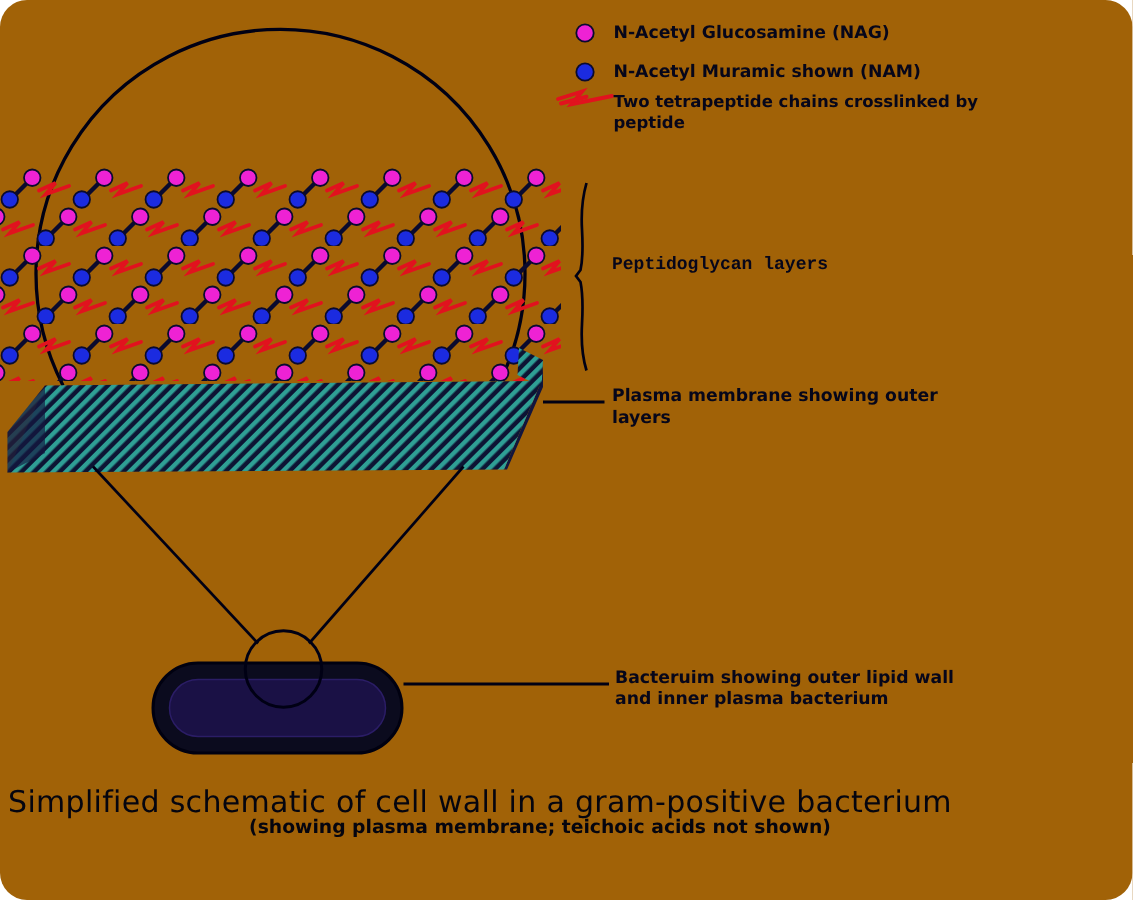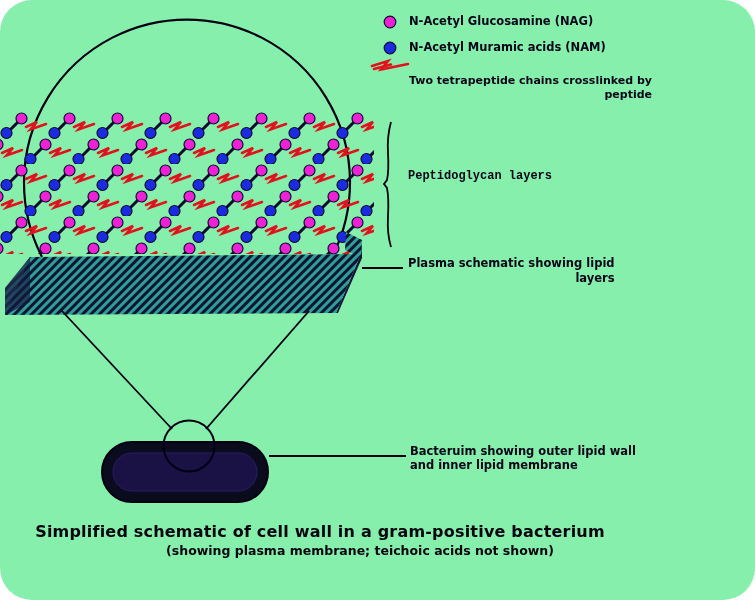--- a/index.html
+++ b/index.html
@@ -1,38 +1,38 @@
 <!DOCTYPE html>
 <html><head>
 <meta charset="utf-8">
 <style>
   html,body{margin:0;padding:0;background:#ffffff;}
   .canvas{
     position:relative;
     width:755px;height:600px;
-    background:#86efac;
-    border-radius:32px;
+    background:#a16207;
+    border-radius:18px;
     overflow:hidden;
     font-family:"DejaVu Sans",sans-serif;
   }
   .gfx{position:absolute;left:0;top:0;}
   .lbl{
     position:absolute;
     color:#06061a;
     font-weight:bold;
     font-size:11.5px;
     line-height:14px;
     white-space:nowrap;
   }
-  .lbl .c2{display:block;text-align:right;white-space:nowrap;}
+  .lbl .c2{display:block;text-align:left;white-space:nowrap;}
   .center-block{display:inline-block;text-align:center;}
   .title{
     position:absolute;left:0;top:522px;width:640px;
-    text-align:center;color:#05050f;font-weight:bold;
-    font-size:16px;letter-spacing:.2px;white-space:nowrap;
+    text-align:center;color:#05050f;font-weight:normal;
+    font-size:20px;letter-spacing:.2px;white-space:nowrap;
   }
   .subtitle{
     position:absolute;left:0;top:543px;width:640px;
     text-align:center;color:#05050f;font-weight:bold;
     font-size:12.5px;white-space:nowrap;margin-left:40px;
   }
   .nam-dot{fill:#1B2BE0;stroke:#0A0A2E;stroke-width:1.2;}
   .nag-dot{fill:#EE22D4;stroke:#0A0A2E;stroke-width:1.2;}
   .zig{stroke:#E1121E;stroke-width:2.6;fill:none;stroke-linecap:round;}
   .inkline{stroke:#000014;fill:none;}
@@ -90,34 +90,34 @@
 
     <circle class="nag-dot" cx="390" cy="22" r="5.8" stroke-width="1.6"></circle>
     <circle class="nam-dot" cx="390" cy="48" r="5.8" stroke-width="1.6"></circle>
     <g>
       <polyline class="zig" points="372,66 388,61 381,69.5 408,64" stroke-width="2.4"></polyline>
       <polyline class="zig" points="374,69 391,64.5" stroke-width="2"></polyline>
     </g>
   </svg>
 
   <div class="lbl" style="left:409px;top:14px;">N-Acetyl Glucosamine (NAG)</div>
-  <div class="lbl" style="left:409px;top:40px;">N-Acetyl Muramic acids (NAM)</div>
-  <div class="lbl center-block" style="left:409px;top:74px;font-size:11px;">
+  <div class="lbl" style="left:409px;top:40px;">N-Acetyl Muramic shown (NAM)</div>
+  <div class="lbl center-block" style="left:409px;top:61px;font-size:11px;">
     <span>Two tetrapeptide chains crosslinked by</span>
     <span class="c2">peptide</span>
   </div>
 
   <div class="lbl" style="left:408px;top:169px;font-size:12px;font-family:Liberation Mono, monospace;">Peptidoglycan layers</div>
 
   <div class="lbl center-block" style="left:408px;top:256px;line-height:15px;">
-    <span>Plasma schematic showing lipid</span>
+    <span>Plasma membrane showing outer</span>
     <span class="c2">layers</span>
   </div>
 
   <div class="lbl" style="left:410px;top:444px;">
     <span style="display:block">Bacteruim showing outer lipid wall</span>
-    <span style="display:block">and inner lipid membrane</span>
+    <span style="display:block">and inner plasma bacterium</span>
   </div>
 
   <div class="title">Simplified schematic of cell wall in a gram-positive bacterium</div>
   <div class="subtitle">(showing plasma membrane; teichoic acids not shown)</div>
 
 </div>
 
 </body></html>

